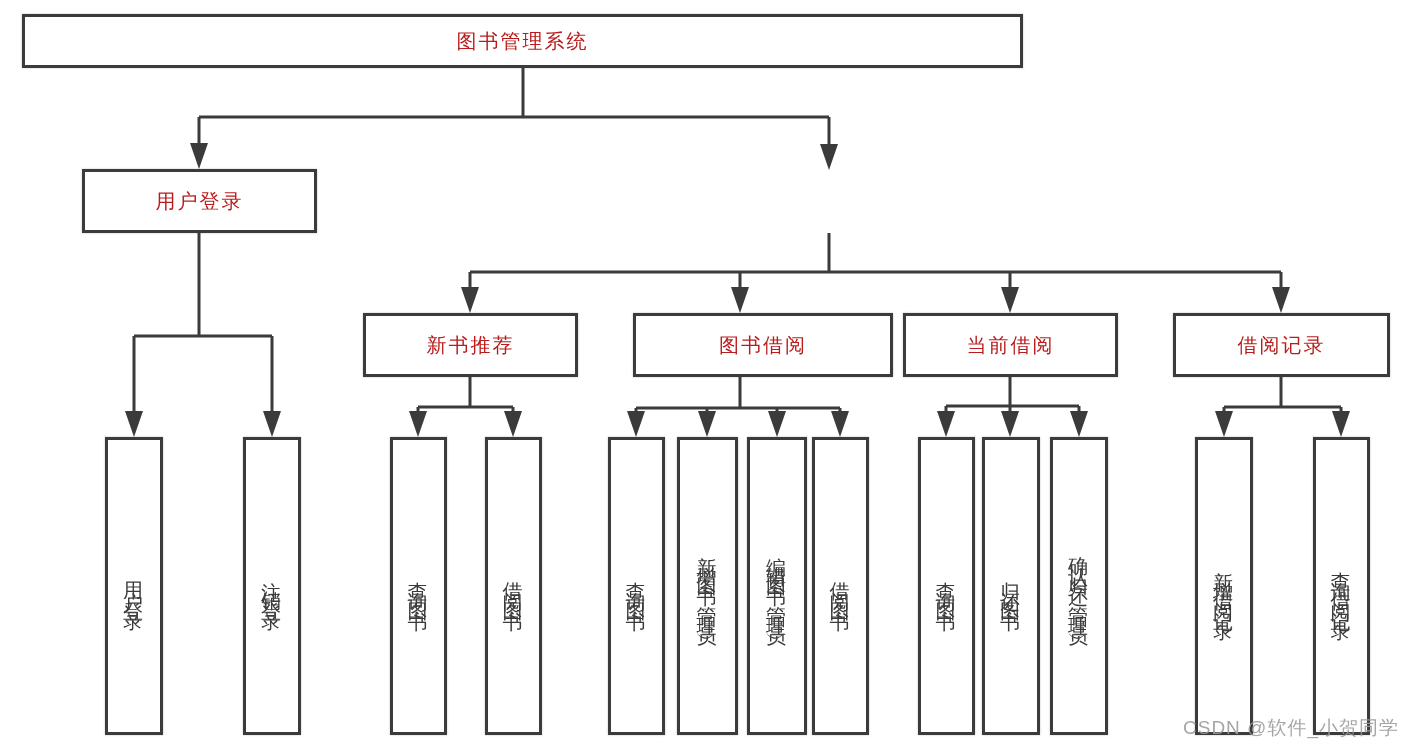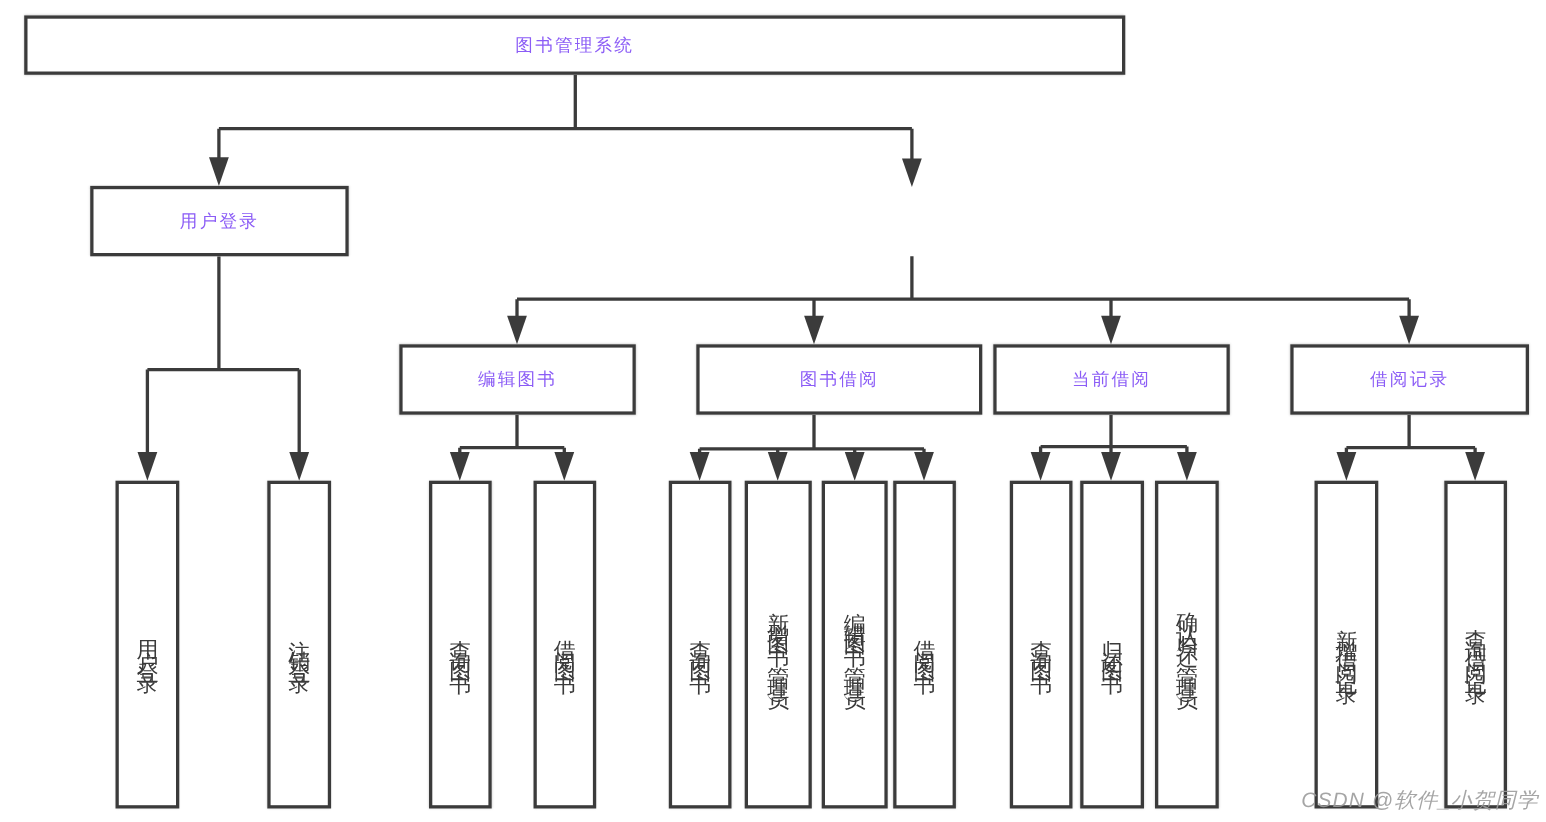--- a/index.html
+++ b/index.html
@@ -14,39 +14,38 @@
   .node{
     position:absolute;
     box-sizing:border-box;
     background:#ffffff;
     border:3px solid #3b3b3b;
     display:flex;align-items:center;justify-content:center;
     z-index:1;
     box-shadow:0 0 2px rgba(80,80,80,.35);
   }
   .hlabel{
-    font-size:16px;color:#8b5cf6;letter-spacing:2px;white-space:nowrap;
+    font-size:20px;color:#b91c1c;letter-spacing:2px;white-space:nowrap;
   }
   .vlabel{
     writing-mode:vertical-rl;
     text-orientation:mixed;
     font-size:20px;color:#3a3a3a;
     letter-spacing:10px;
     white-space:nowrap;
   }
   .watermark{
     position:absolute;
     left:1183px;top:715px;
     font-size:19px;
     color:#9c9c9c;
     opacity:.9;
     letter-spacing:1px;
     z-index:5;
     white-space:nowrap;
-    font-style:italic;
   }
 </style>
 </head>
 <body>
 
 <div class="canvas">
 
   <svg class="wires" width="1405" height="747" viewBox="0 0 1405 747">
     <g stroke="#3b3b3b" stroke-width="3" fill="none">
       <path d="M523 68V117 M199 117H829 M199 117V150 M829 117V151"></path>
@@ -82,21 +81,21 @@
 
   <div class="node" style="left:22px;top:14px;width:1001px;height:54px;">
     <span class="hlabel">图书管理系统</span>
   </div>
 
   <div class="node" style="left:82px;top:169px;width:235px;height:64px;">
     <span class="hlabel">用户登录</span>
   </div>
 
   <div class="node" style="left:363px;top:313px;width:215px;height:64px;">
-    <span class="hlabel">编辑图书</span>
+    <span class="hlabel">新书推荐</span>
   </div>
   <div class="node" style="left:633px;top:313px;width:260px;height:64px;">
     <span class="hlabel">图书借阅</span>
   </div>
   <div class="node" style="left:1173px;top:313px;width:217px;height:64px;">
     <span class="hlabel">借阅记录</span>
   </div>
   <div class="node" style="left:903px;top:313px;width:215px;height:64px;">
     <span class="hlabel">当前借阅</span>
   </div>

